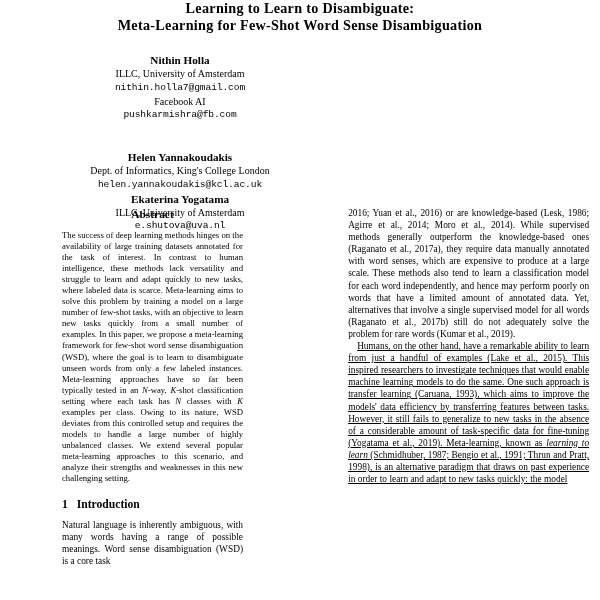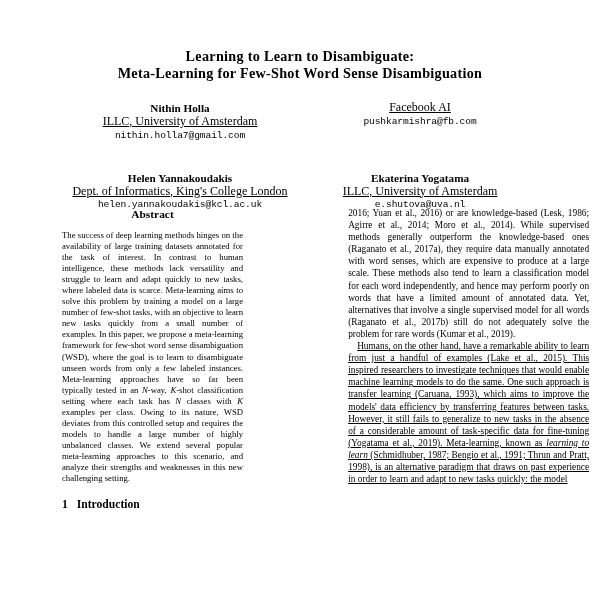--- a/index.html
+++ b/index.html
@@ -19,57 +19,56 @@
     position: relative;
     width: 600px;
     height: 600px;
     background: #ffffff;
     padding: 0;
     box-sizing: border-box;
   }
 
   
   .title-block {
-    padding-top: 48px;
     text-align: center;
   }
   .title-line {
     font-size: 14.2px;
     font-weight: bold;
     line-height: 17px;
     letter-spacing: 0.02em;
   }
 
   
   .authors {
     margin-top: 19px;
     width: 100%;
   }
   .author-row {
     display: flex;
     width: 480px;
     margin: 0 auto;
+    flex-direction: column;
   }
   .author-row + .author-row {
     margin-top: 28px;
   }
   .author-cell {
     width: 50%;
     text-align: center;
     box-sizing: border-box;
   }
   .author-name {
     font-size: 11.2px;
     font-weight: bold;
     line-height: 14px;
   }
   .author-affil {
-    font-size: 12px;
+    font-size: 10px;
     line-height: 13.5px;
-    text-decoration: underline;
   }
   .author-email {
     font-family: "Liberation Mono", "DejaVu Sans Mono", monospace;
     font-size: 9.6px;
     line-height: 14px;
     letter-spacing: -0.01em;
   }
 
   
   .columns {
@@ -173,20 +172,23 @@
 
     <div class="col col-left">
       <div class="col-left-inner">
         <div class="abstract-heading">Abstract</div>
         <div class="abstract-body">The success of deep learning methods hinges on the availability of large training datasets annotated for the task of interest. In contrast to human intelligence, these methods lack versatility and struggle to learn and adapt quickly to new tasks, where labeled data is scarce. Meta-learning aims to solve this problem by training a model on a large number of few-shot tasks, with an objective to learn new tasks quickly from a small number of examples. In this paper, we propose a meta-learning framework for few-shot word sense disambiguation (WSD), where the goal is to learn to disambiguate unseen words from only a few labeled instances. Meta-learning approaches have so far been typically tested in an <span class="mathvar">N</span>-way, <span class="mathvar">K</span>-shot classification setting where each task has <span class="mathvar">N</span> classes with <span class="mathvar">K</span> examples per class. Owing to its nature, WSD deviates from this controlled setup and requires the models to handle a large number of highly unbalanced classes. We extend several popular meta-learning approaches to this scenario, and analyze their strengths and weaknesses in this new challenging setting.</div>
 
         <div class="section-heading">
           <span class="section-num">1</span>
           <span>Introduction</span>
         </div>
+        <div class="body-text">
+          <p>Natural language is inherently ambiguous, with many words having a range of possible meanings. Word sense disambiguation (WSD) is a core task</p>
+        </div>
       </div>
     </div>
 
     <div class="col col-right">
       <div class="col-right-inner">
         <div class="body-text">
           <p>2016; Yuan et al., 2016) or are knowledge-based (Lesk, 1986; Agirre et al., 2014; Moro et al., 2014). While supervised methods generally outperform the knowledge-based ones (Raganato et al., 2017a), they require data manually annotated with word senses, which are expensive to produce at a large scale. These methods also tend to learn a classification model for each word independently, and hence may perform poorly on words that have a limited amount of annotated data. Yet, alternatives that involve a single supervised model for all words (Raganato et al., 2017b) still do not adequately solve the problem for rare words (Kumar et al., 2019).</p>
           <p class="indent"><span>Humans, on the other hand, have a remarkable ability to learn from just a handful of examples (Lake et al., 2015). This inspired researchers to investigate techniques that would enable machine learning models to do the same. One such approach is transfer learning (Caruana, 1993), which aims to improve the models' data efficiency by transferring features between tasks. However, it still fails to generalize to new tasks in the absence of a considerable amount of task-specific data for fine-tuning (Yogatama et al., 2019). Meta-learning, known as </span><em>learning to learn</em><span> (Schmidhuber, 1987; Bengio et al., 1991; Thrun and Pratt, 1998), is an alternative paradigm that draws on past experience in order to learn and adapt to new tasks quickly: the model</span></p>
         </div>
       </div>

